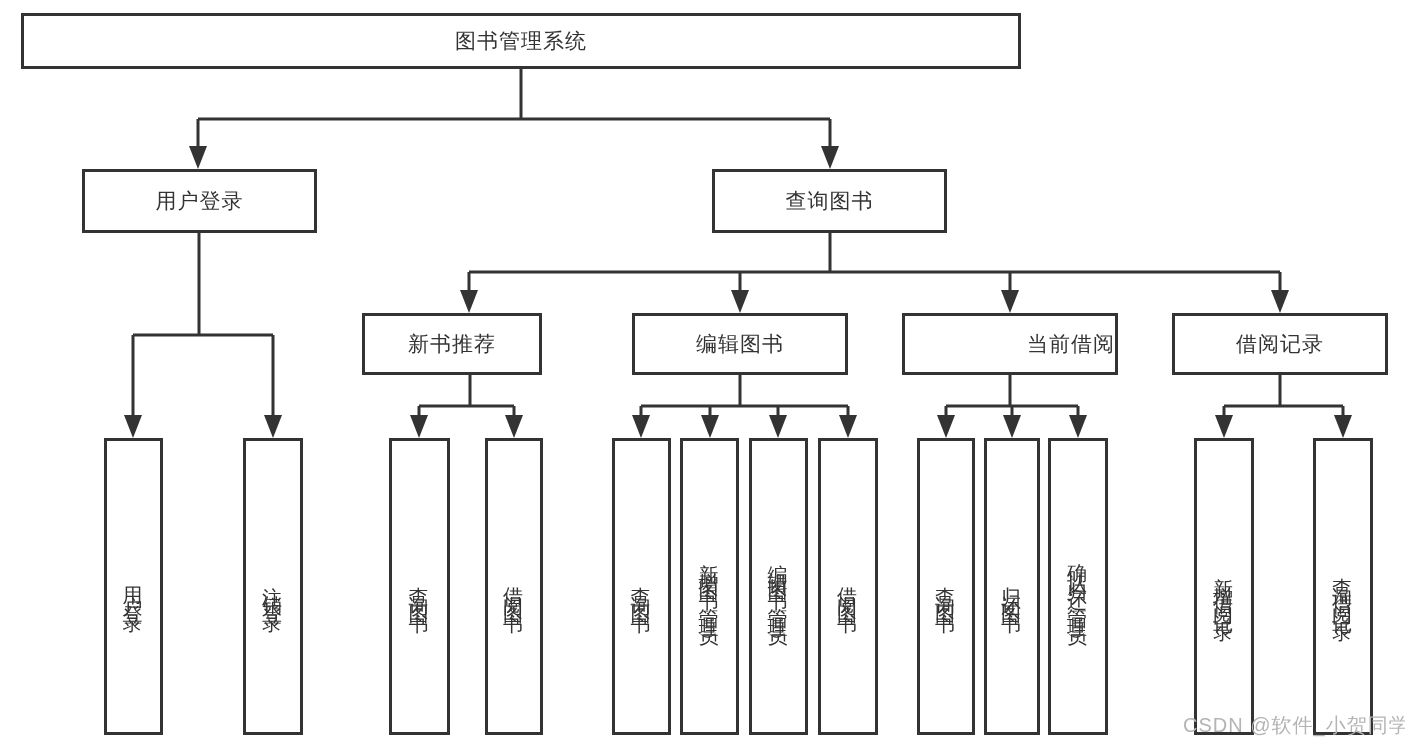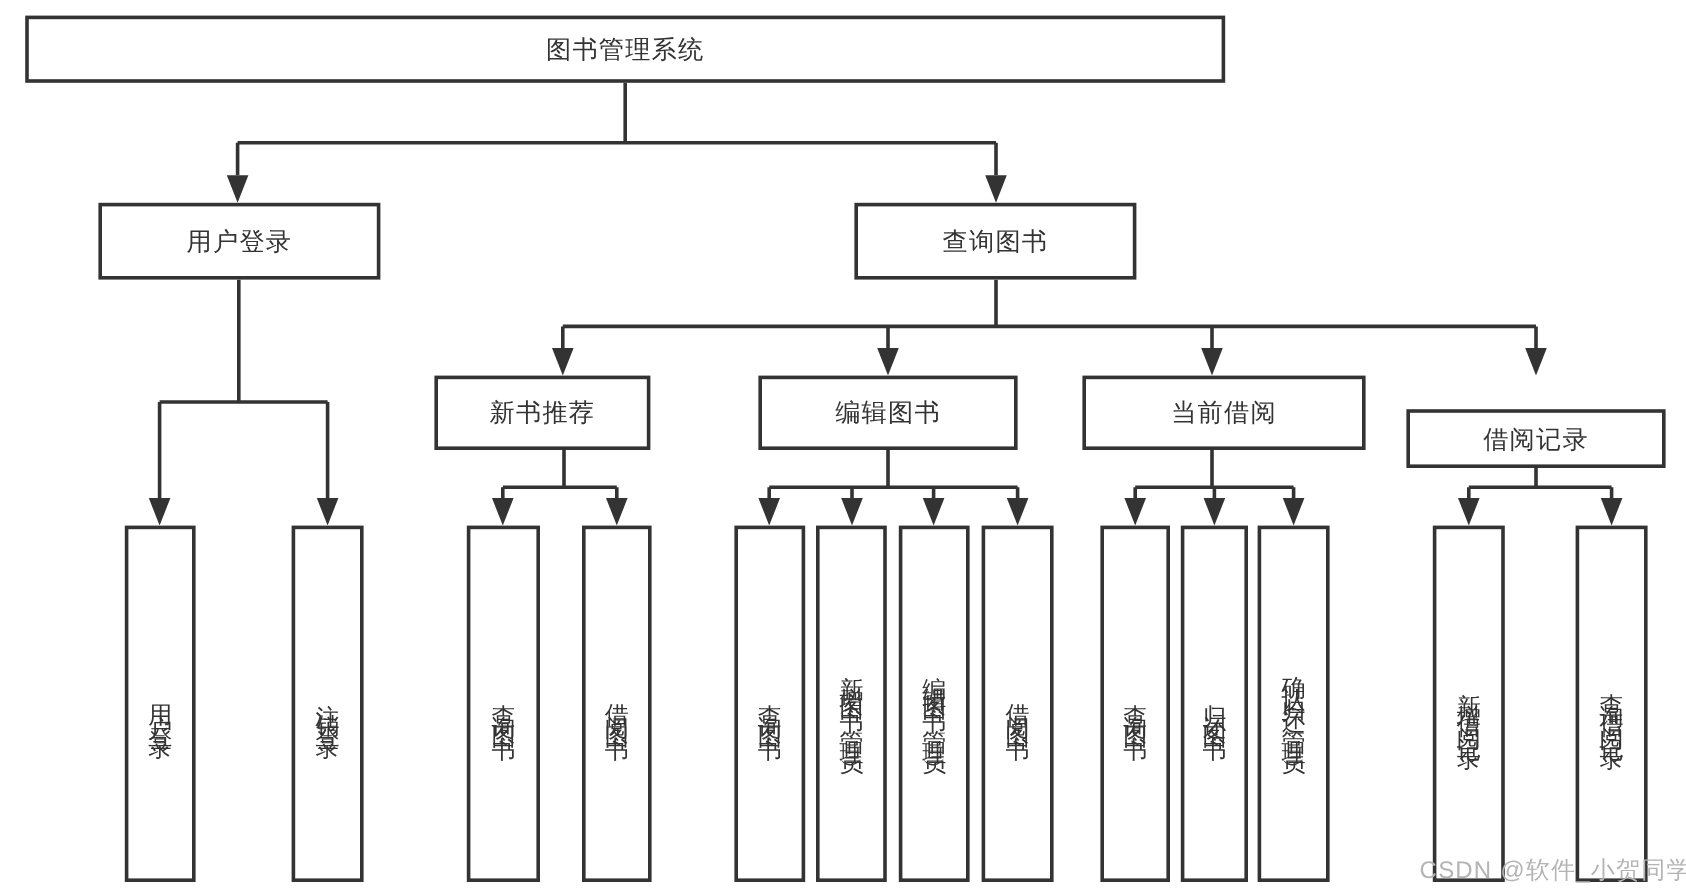--- a/index.html
+++ b/index.html
@@ -103,24 +103,24 @@
   <div class="node h-node" style="left:712px; top:169px; width:235px; height:64px;">
     <span>查询图书</span>
   </div>
 
   <div class="node h-node" style="left:362px; top:313px; width:180px; height:62px;">
     <span>新书推荐</span>
   </div>
   <div class="node h-node" style="left:632px; top:313px; width:216px; height:62px;">
     <span>编辑图书</span>
   </div>
-  <div class="node h-node" style="left:902px; top:313px; width:236px; height:62px;">
+  <div class="node h-node" style="left:902px; top:313px; width:216px; height:62px;justify-content:flex-end;">
     <span>当前借阅</span>
   </div>
-  <div class="node h-node" style="left:1172px; top:313px; width:216px; height:49px;margin-top:28px;">
+  <div class="node h-node" style="left:1172px; top:313px; width:216px; height:62px;">
     <span>借阅记录</span>
   </div>
 
   <div class="node v-node" style="left:104px; top:438px; width:59px; height:297px;">
     <span class="lbl">用户登录</span>
   </div>
   <div class="node v-node" style="left:243px; top:438px; width:60px; height:297px;">
     <span class="lbl">注销登录</span>
   </div>
 

